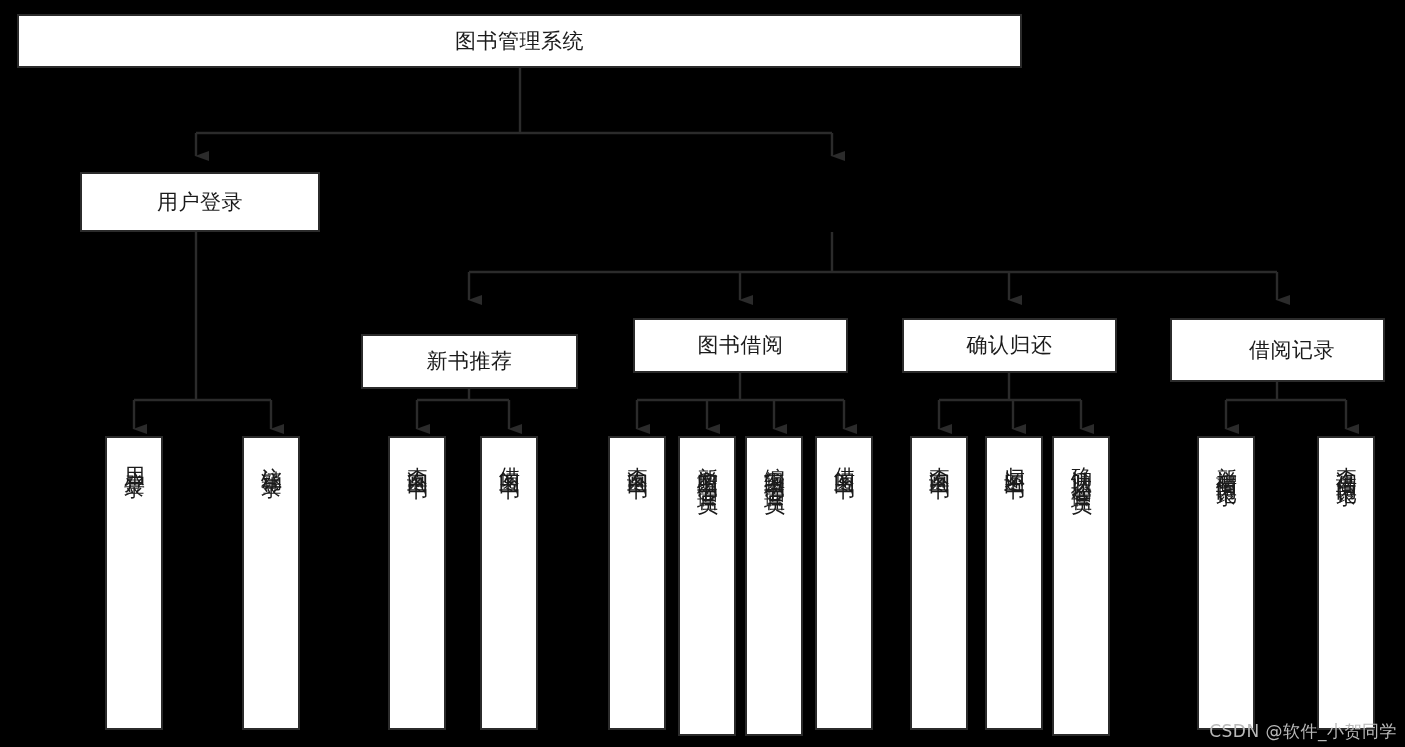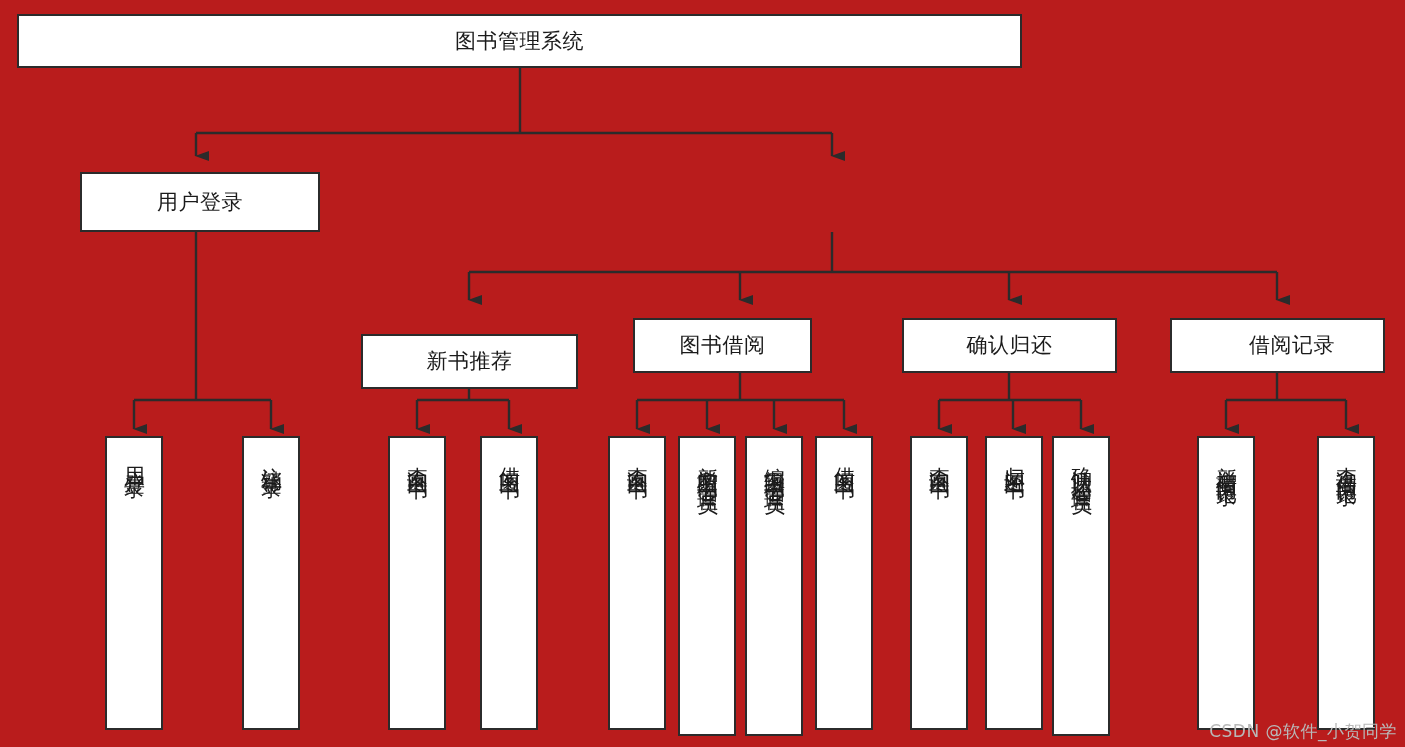--- a/index.html
+++ b/index.html
@@ -8,21 +8,21 @@
     padding: 0;
     background: #ffffff;
   }
   body {
     font-family: "DejaVu Sans", "Liberation Sans", sans-serif;
   }
   #diagram-root {
     position: relative;
     width: 1405px;
     height: 747px;
-    background: #b91c1c;
+    background: #000000;
     overflow: hidden;
   }
   .svg-layer {
     position: absolute;
     left: 0;
     top: 0;
     width: 1405px;
     height: 747px;
   }
   .node {
@@ -133,29 +133,29 @@
 
   <div class="node horiz" style="left:80px; top:172px; width:240px; height:60px;">
     <span class="node-label">用户登录</span>
   </div>
 
 
   <div class="node horiz" style="left:361px; top:334px; width:217px; height:55px;">
     <span class="node-label">新书推荐</span>
   </div>
 
-  <div class="node horiz" style="left:633px; top:318px; width:179px; height:55px;">
+  <div class="node horiz" style="left:633px; top:318px; width:215px; height:55px;">
     <span class="node-label">图书借阅</span>
   </div>
 
   <div class="node horiz" style="left:902px; top:318px; width:215px; height:55px;">
     <span class="node-label">确认归还</span>
   </div>
 
-  <div class="node horiz" style="left:1170px; top:318px; width:215px; height:55px;padding-left:29px;">
+  <div class="node horiz" style="left:1170px; top:318px; width:215px; height:64px;padding-left:29px;">
     <span class="node-label">借阅记录</span>
   </div>
 
   <div class="node vert" style="left:105px; top:436px; width:58px; height:294px;">
     <span class="node-label">用户登录</span>
   </div>
 
   <div class="node vert" style="left:242px; top:436px; width:58px; height:294px;">
     <span class="node-label">注销登录</span>
   </div>

